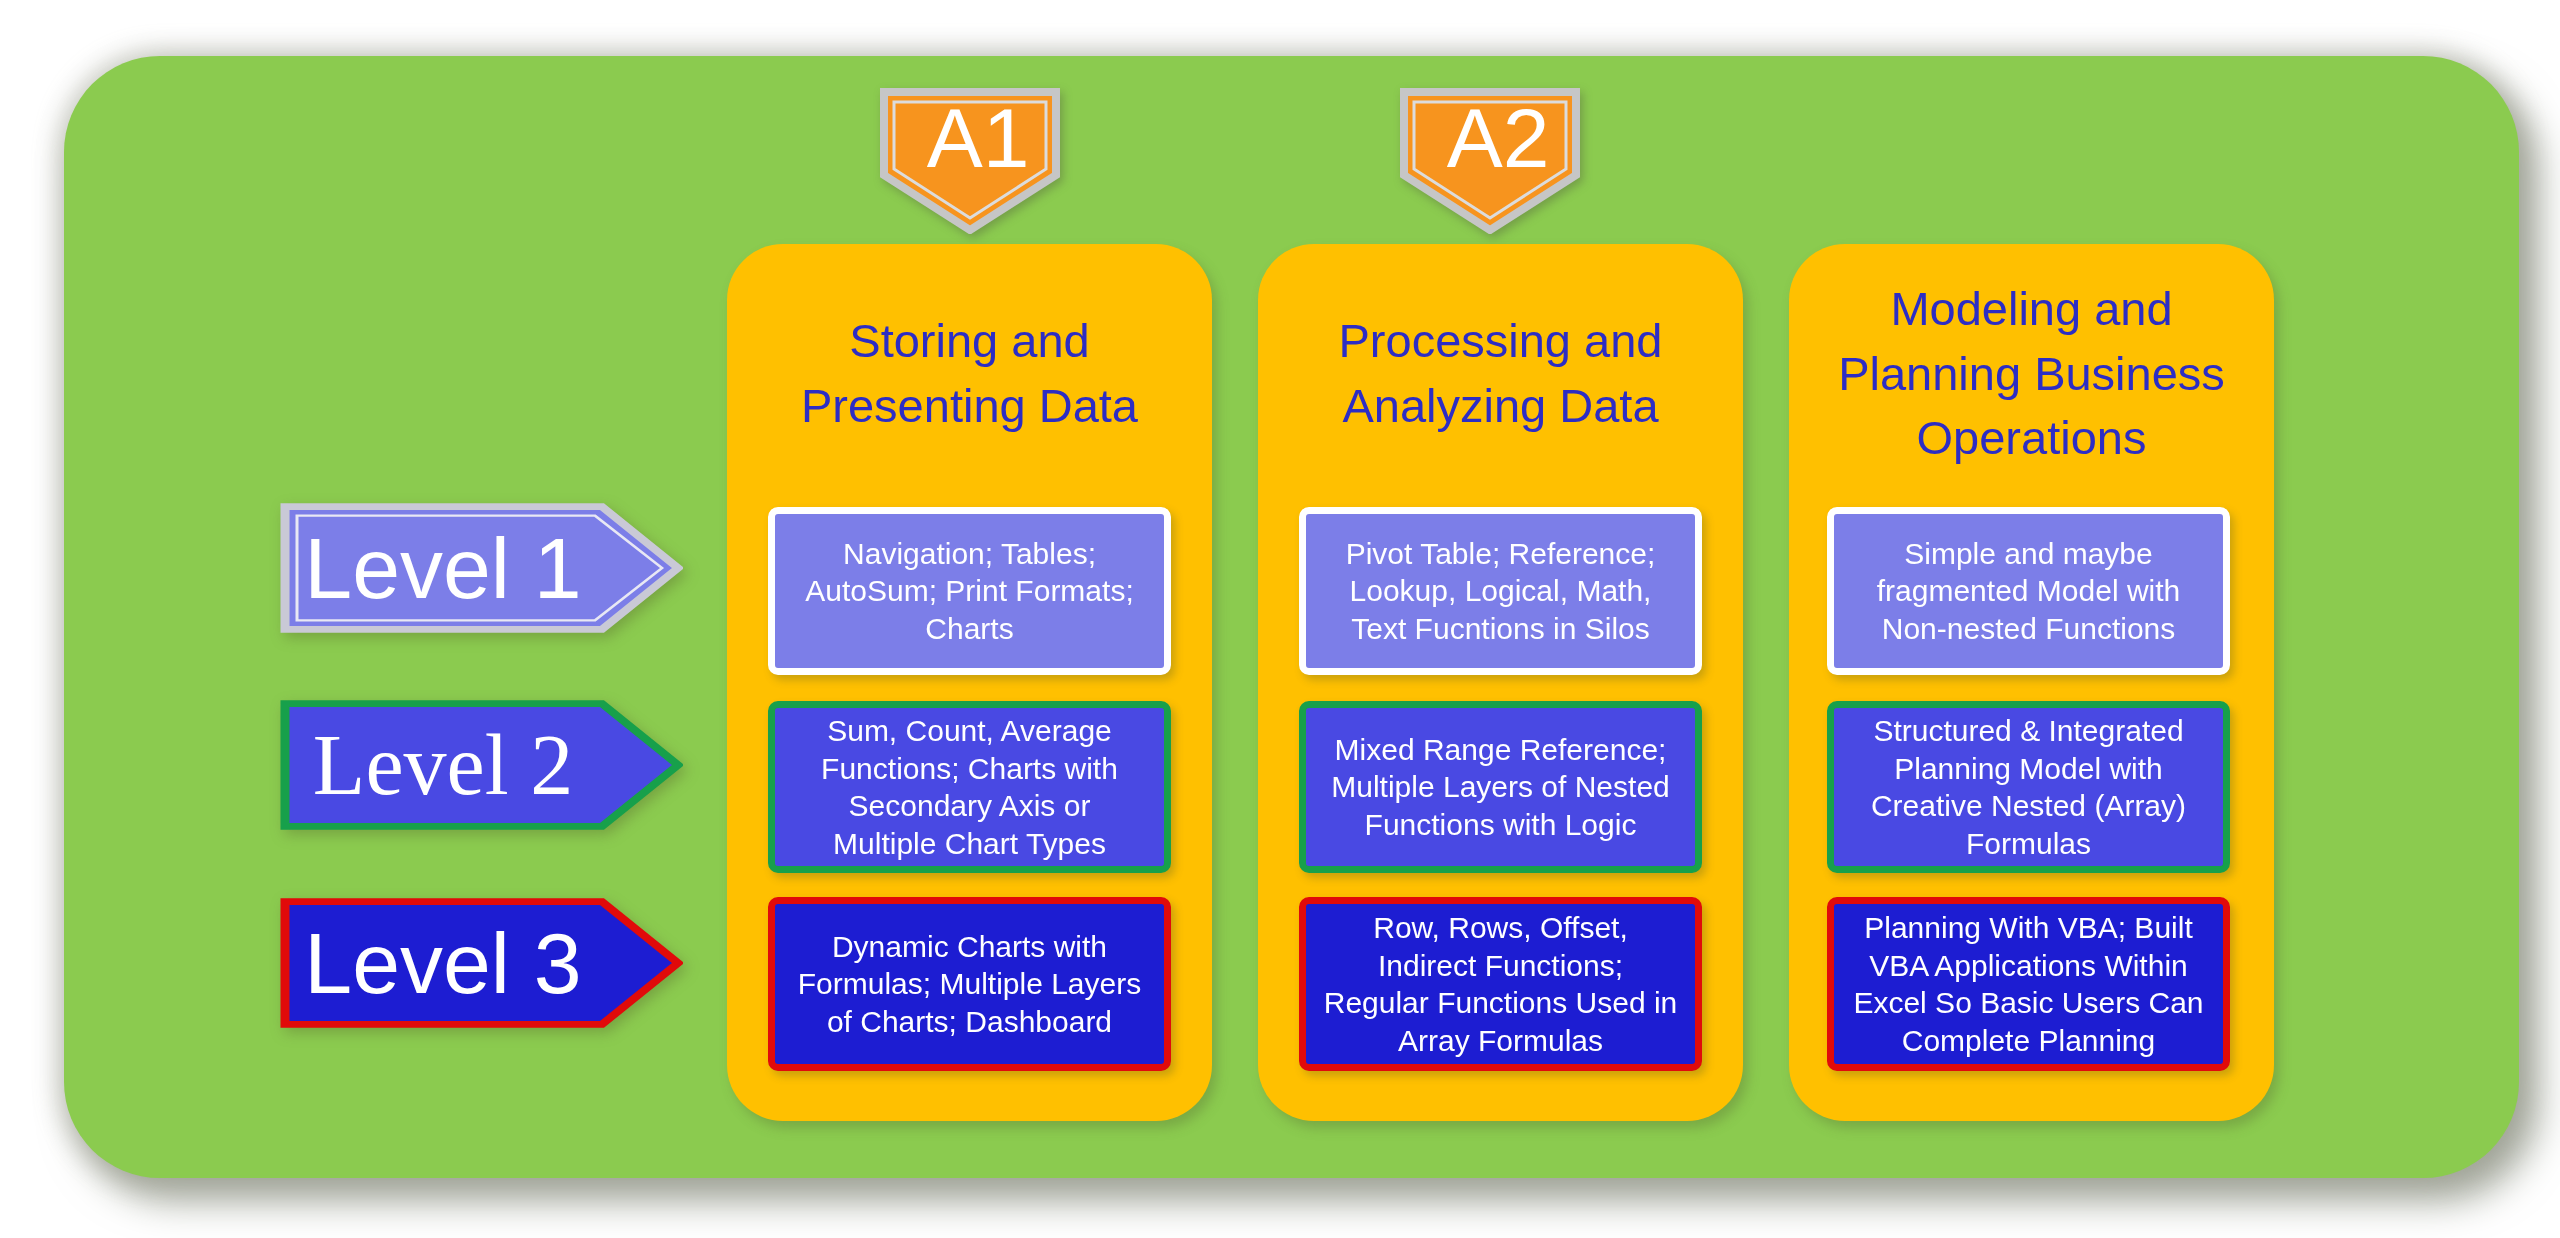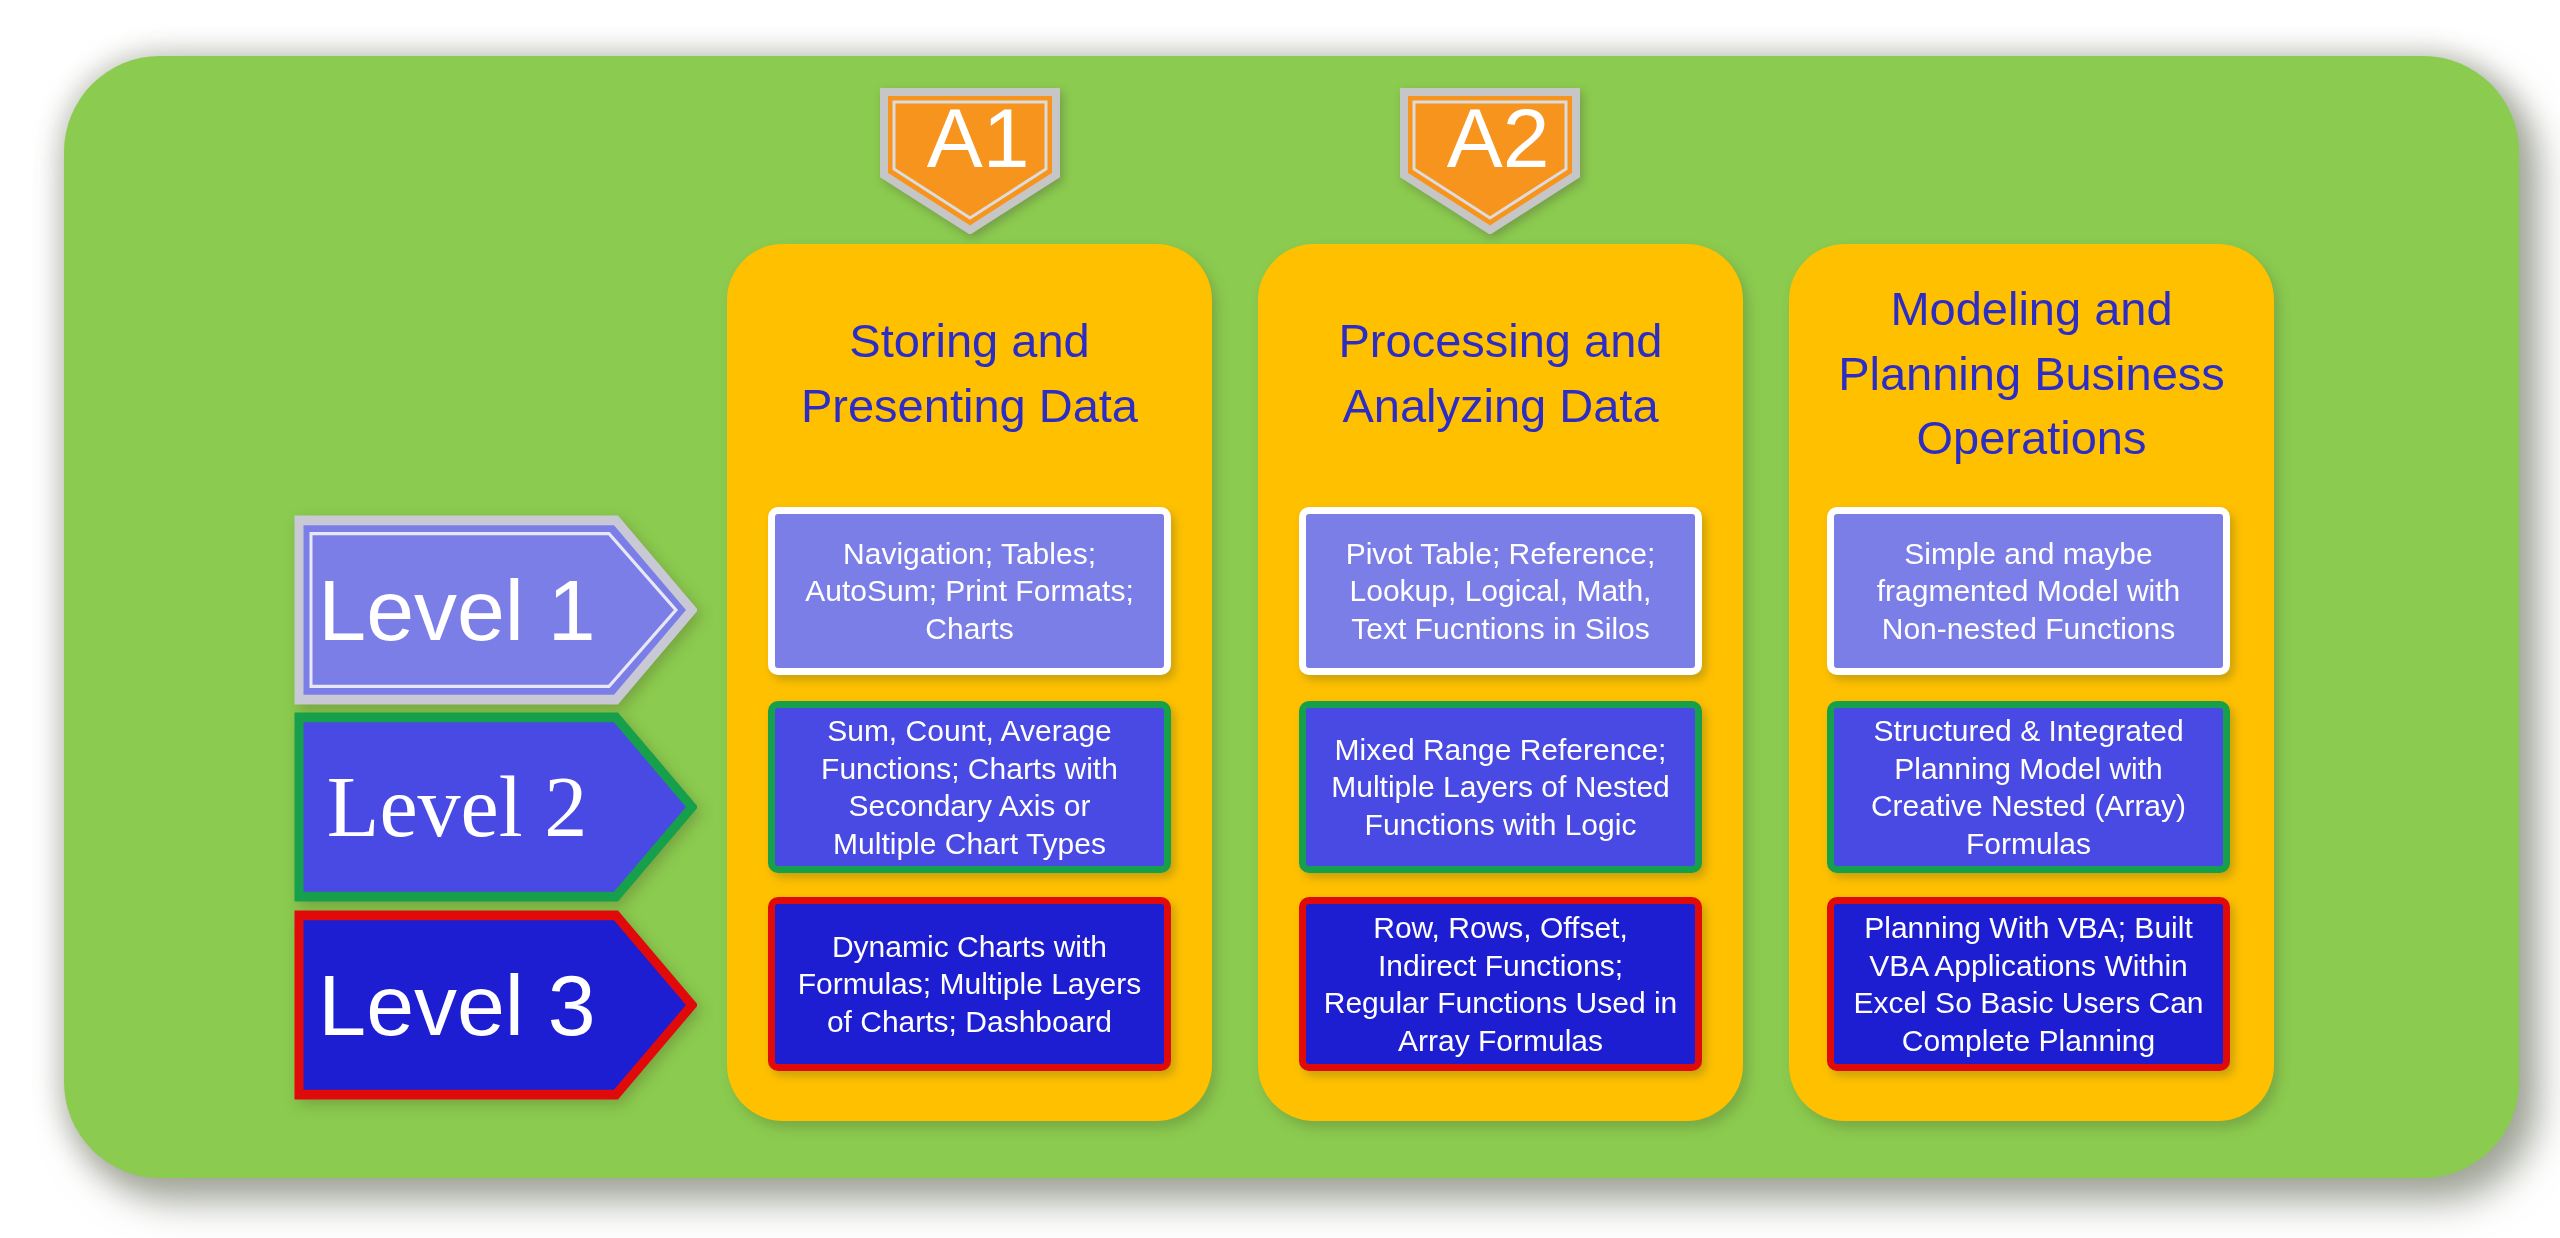--- a/index.html
+++ b/index.html
@@ -59,21 +59,21 @@
                 filter: drop-shadow(3px 4px 5px rgba(80,90,60,0.40)); }
   .marker-label {
     position:absolute; top:2px; left:16px; right:0; text-align:center;
     color:#ffffff; font-size:84px;
   }
   .mk-1 { left:880px; }
   .mk-2 { left:1400px; }
   .mk-3 { left:1920px; }
 
   
-  .level-arrow { position:absolute; left:294px; width:403px; height:190px;margin-top:12px; }
+  .level-arrow { position:absolute; left:280px; width:403px; height:130px; }
   .level-arrow svg { position:absolute; inset:0; width:100%; height:100%;
                      filter: drop-shadow(4px 5px 7px rgba(80,90,40,0.35)); }
   .level-label {
     position:absolute; left:0; top:0; bottom:0; width:326px;
     display:flex; align-items:center; justify-content:center;
     color:#ffffff; font-size:86px;
   }
   .lv-1 { top:503px; }
   .lv-2 { top:700px;font-family:Liberation Serif, serif; }
   .lv-3 { top:898px;text-align:center; }

